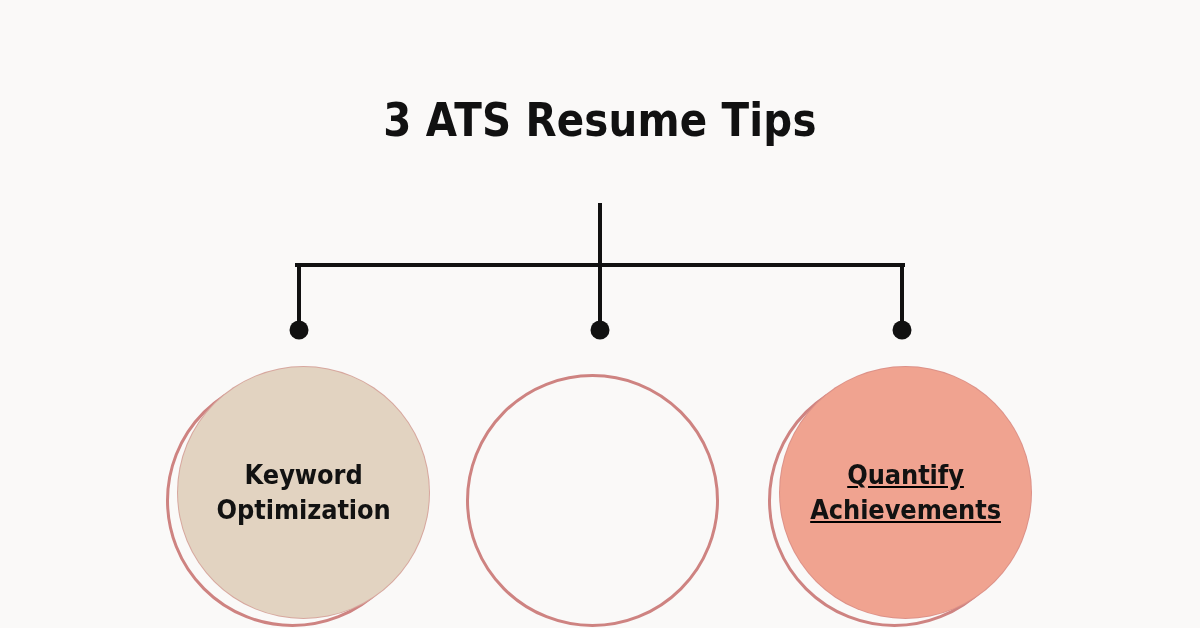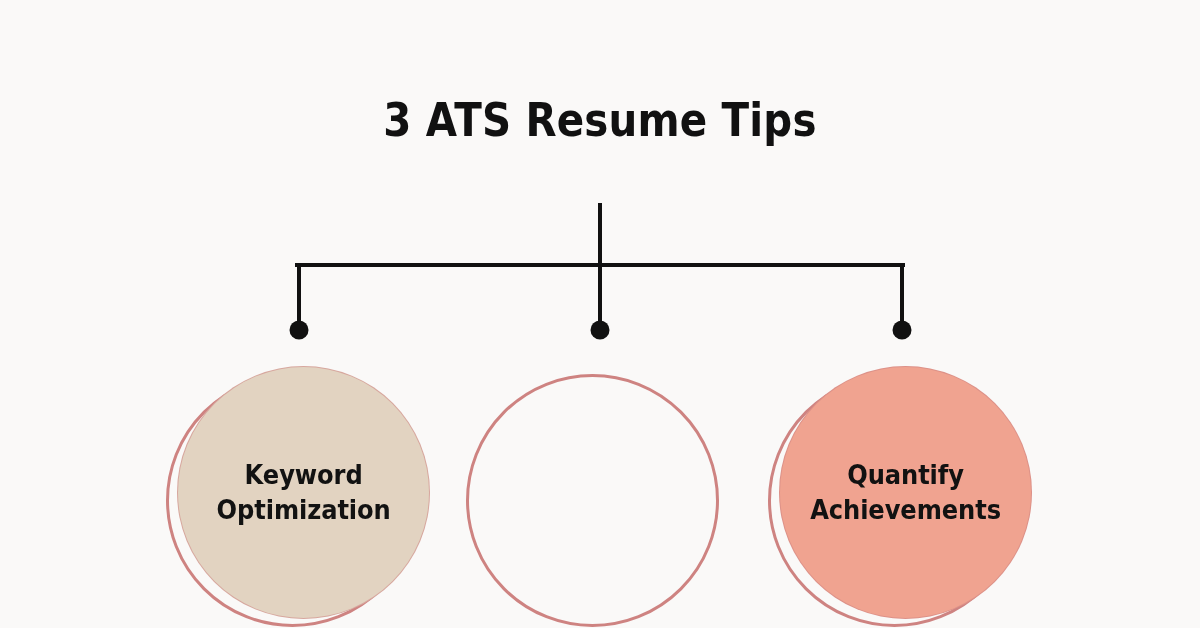--- a/index.html
+++ b/index.html
@@ -141,20 +141,20 @@
 Optimization</div>
       </div>
     </div>
 
     <div class="node n1">
       <div class="ring" style="border-color: rgb(206, 131, 129);"></div>
     </div>
 
     <div class="node n2">
       <div class="ring" style="border-color: rgb(206, 131, 129);"></div>
-      <div class="disc" style="background: rgb(240, 163, 144);">
+      <div class="disc" style="background: rgb(240, 163, 144); text-decoration: underline;">
         <div class="label">Quantify
 Achievements</div>
       </div>
     </div>
 
   </div>
 </div>
 
 </body></html>

